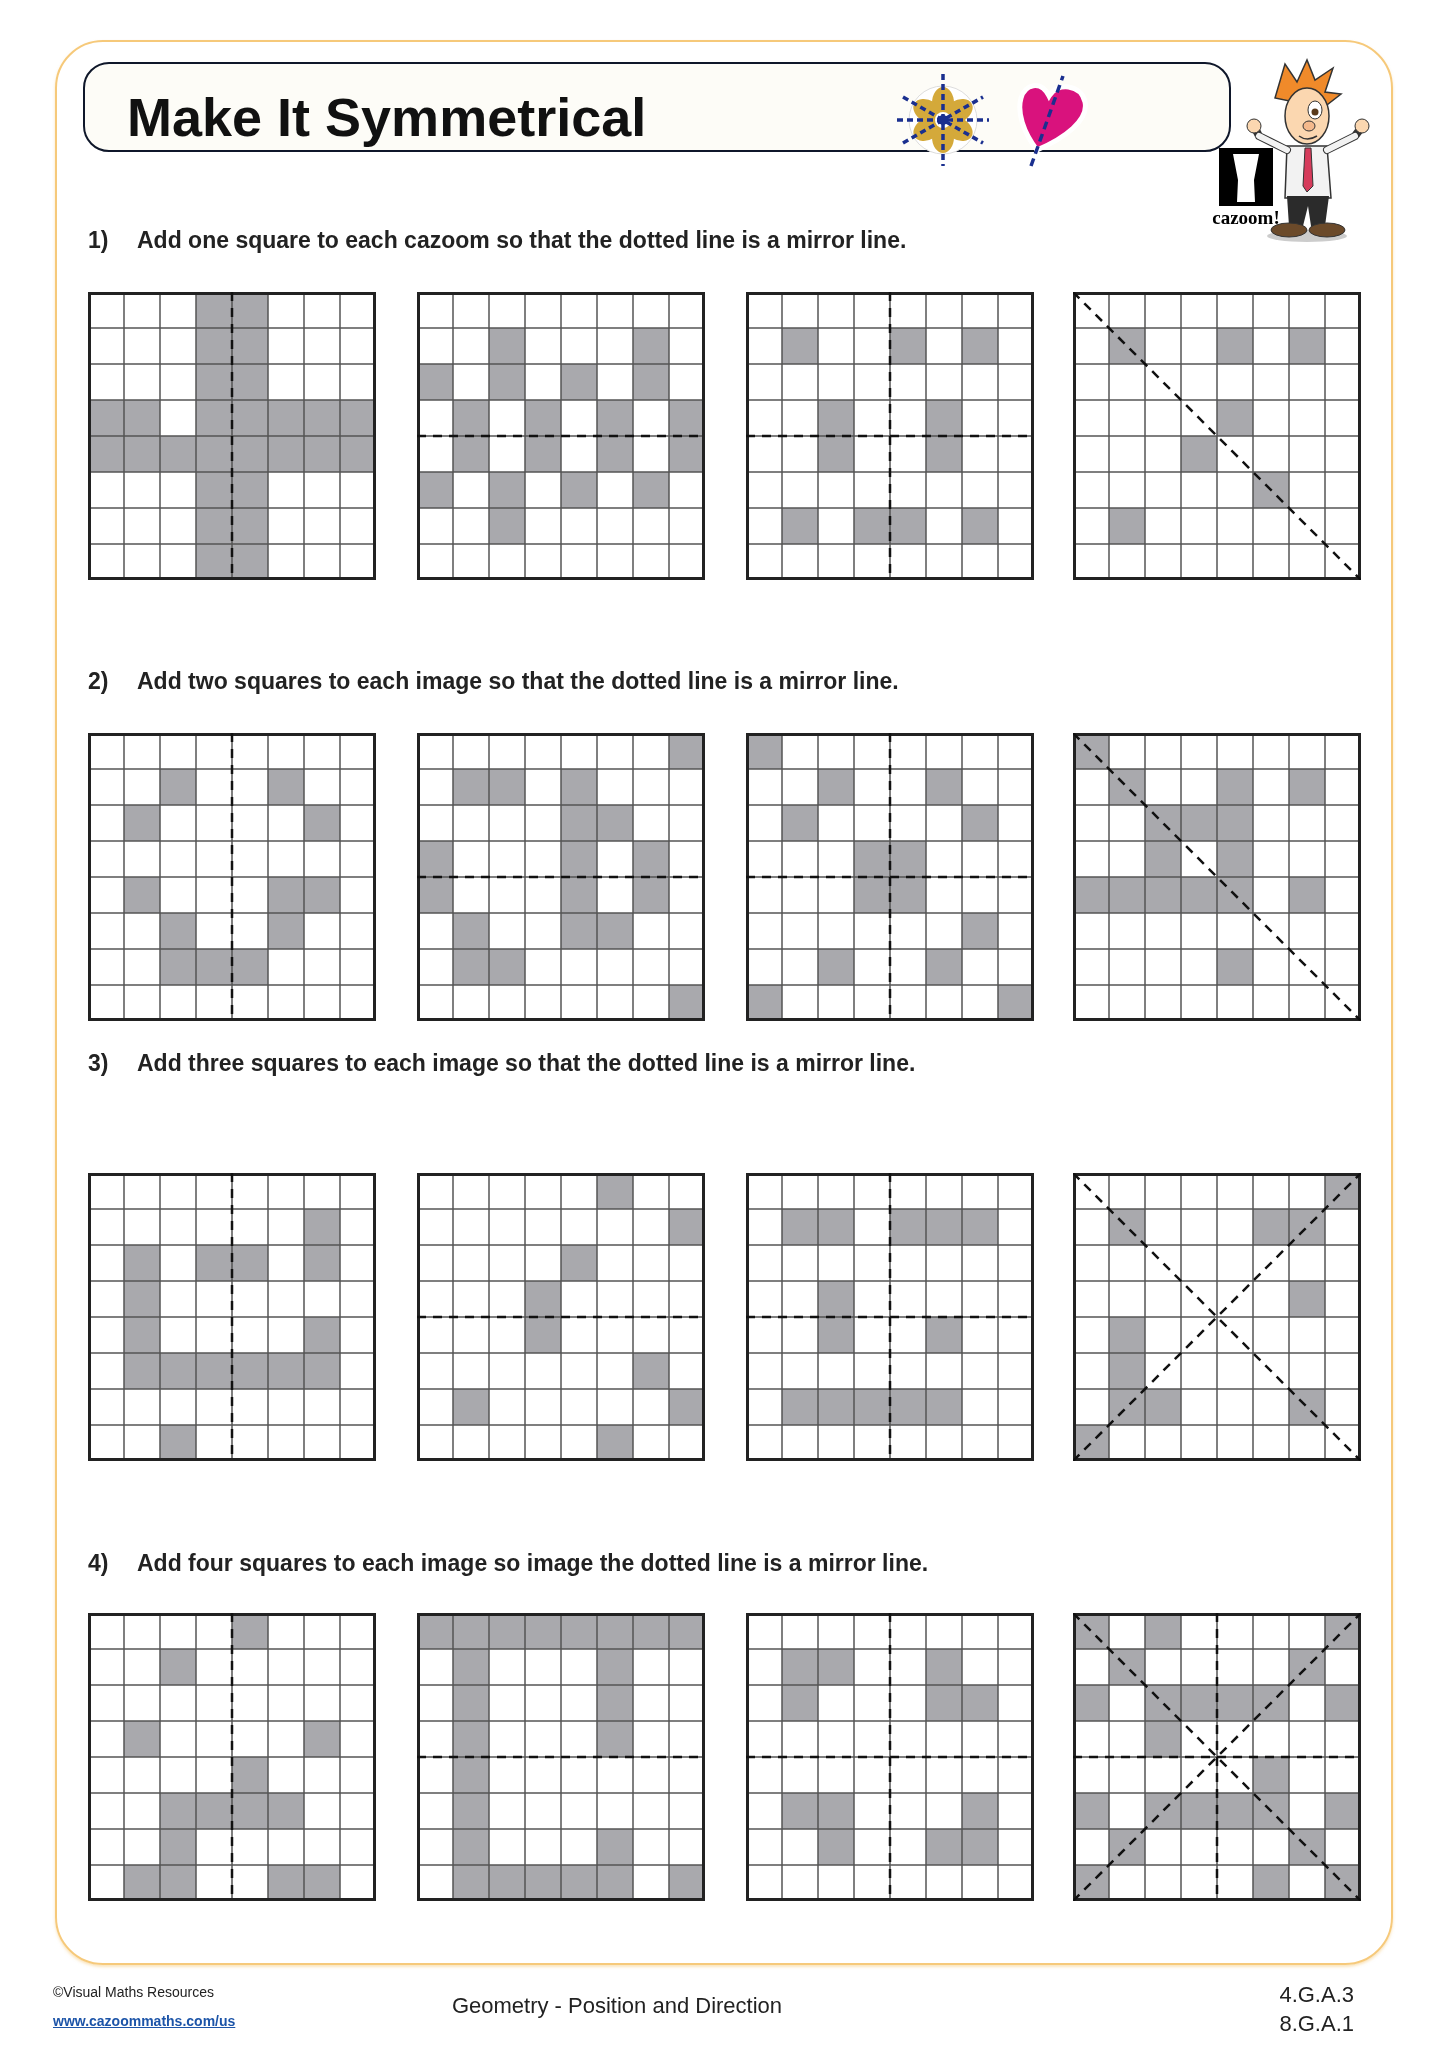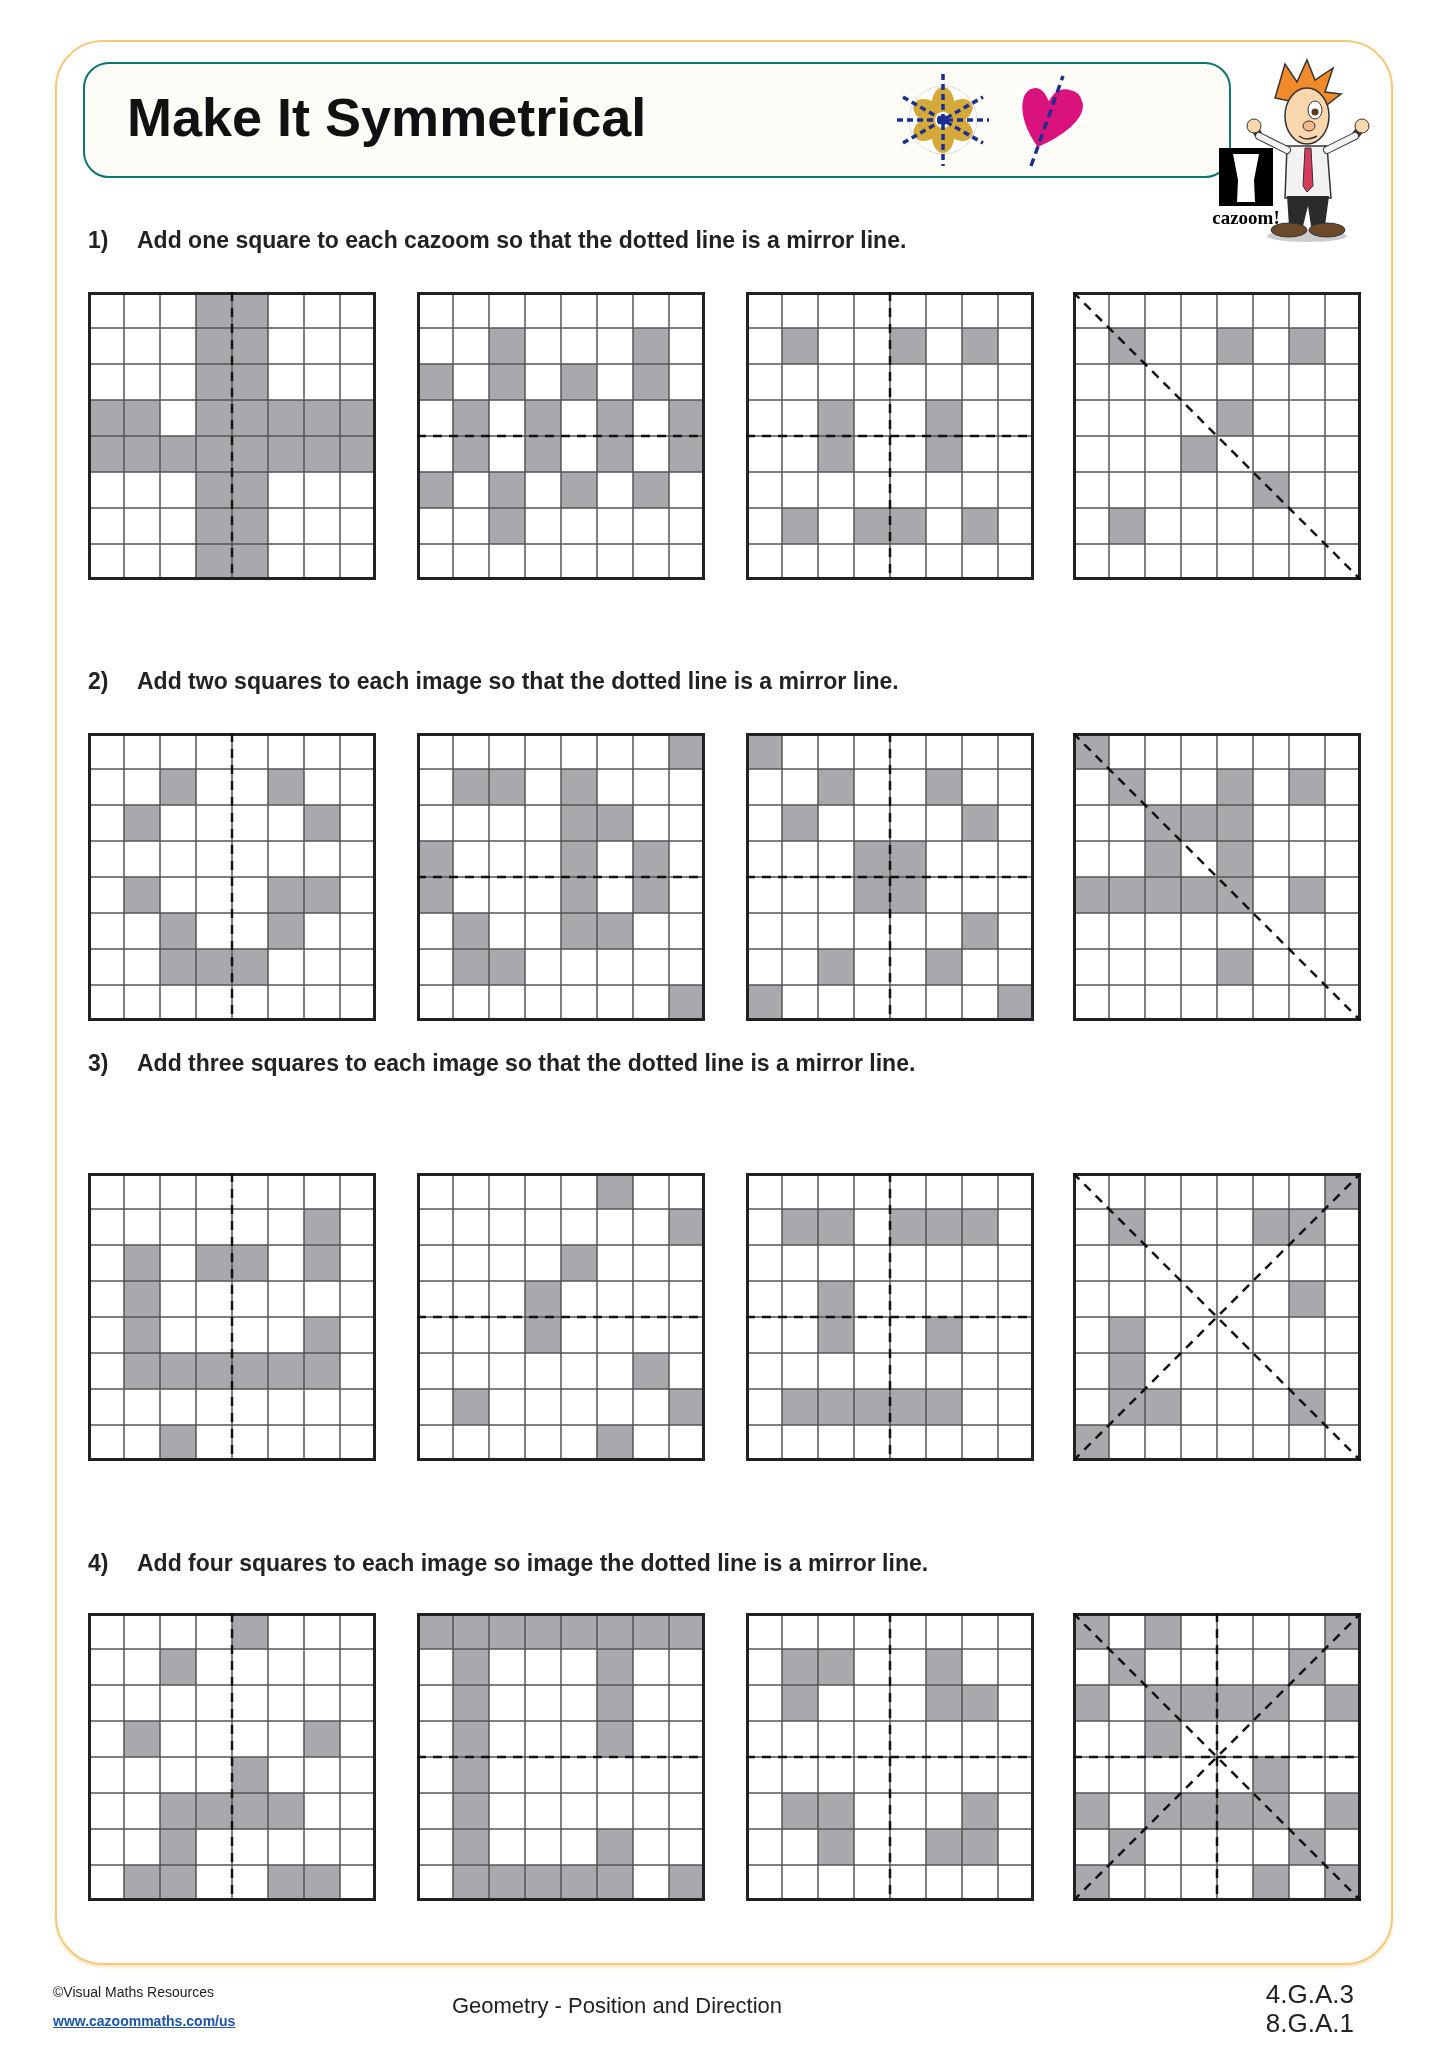--- a/index.html
+++ b/index.html
@@ -1,30 +1,30 @@
 <!DOCTYPE html>
 <html><head>
 <meta charset="utf-8">
 <style>
   html, body { margin:0; padding:0; background:#ffffff; }
   body { width:1449px; height:2048px; position:relative; overflow:hidden; font-family:"Liberation Sans", sans-serif; color:#1a1a1a; }
   .frame { position:absolute; left:55px; top:40px; width:1338px; height:1925px; border:2px solid #f6c97a; border-radius:48px; box-sizing:border-box; box-shadow: 0 2px 3px rgba(246,201,122,0.5); }
-  .title-box { position:absolute; left:83px; top:62px; width:1148px; height:116px; background:#fdfcf7; border:2px solid #0f766e; border-radius:26px; box-sizing:border-box; }
+  .title-box { position:absolute; left:83px; top:62px; width:1148px; height:90px; background:#fdfcf7; border:2px solid #0f172a; border-radius:26px; box-sizing:border-box; }
   .title { position:absolute; left:42px; top:22px; font-size:54px; font-weight:bold; color:#111; letter-spacing:0px; }
   .icons { position:absolute; left:810px; top:12px; height:92px; display:flex; align-items:center; gap:24px; }
   .logo { position:absolute; left:1120px; top:80px; width:90px; height:90px; }
   .mascot { position:absolute; left:1245px; top:58px; width:130px; height:190px; }
   .question { position:absolute; left:88px; font-size:23px; font-weight:bold; color:#222; }
   .question .num { display:inline-block; width:49px; }
   .grid { position:absolute; width:288px; height:288px; }
   .grid svg { display:block; }
   .footer-left { position:absolute; left:53px; top:1978px; font-size:14px; color:#222; line-height:29px; }
   .footer-left a { color:#1c54a8; text-decoration:underline;font-weight:bold; }
   .footer-center { position:absolute; left:0; width:1234px; top:1993px; text-align:center; font-size:22px; color:#222; }
-  .footer-right { position:absolute; right:95px; top:1980px; text-align:right; font-size:26px; color:#222; line-height:29px; }
+  .footer-right { position:absolute; right:95px; top:1980px; text-align:right; font-size:22px; color:#222; line-height:29px; }
 </style>
 </head>
 <body>
 
 <div class="frame"></div>
 
 <div class="title-box">
   <div class="title">Make It Symmetrical</div>
   <div class="icons">
     <span>

